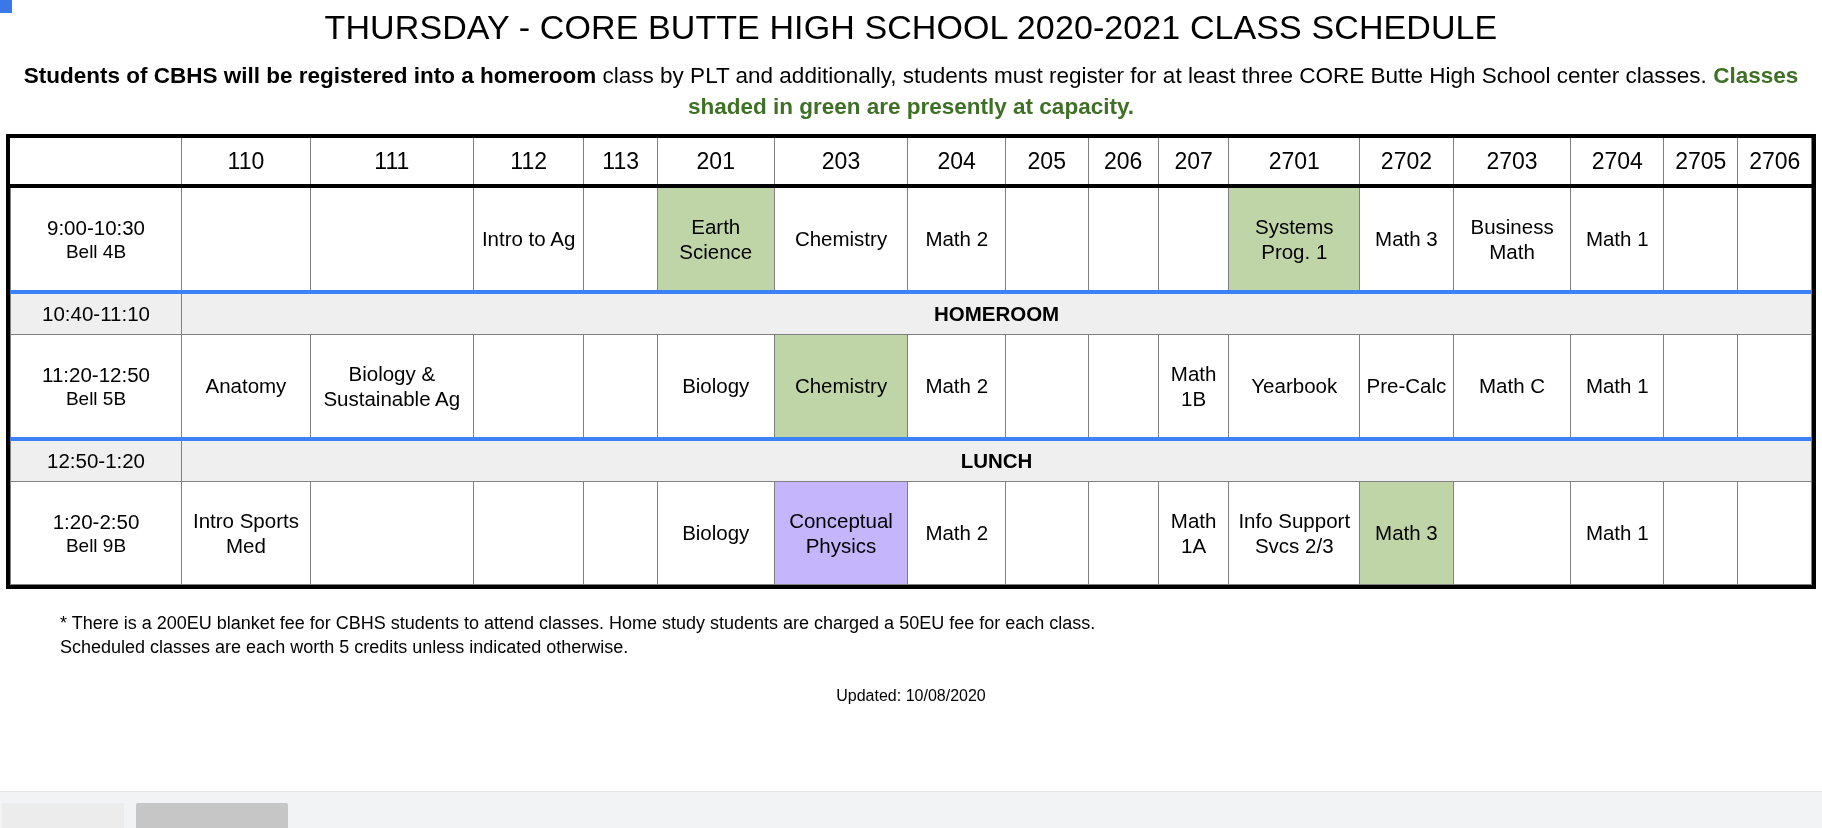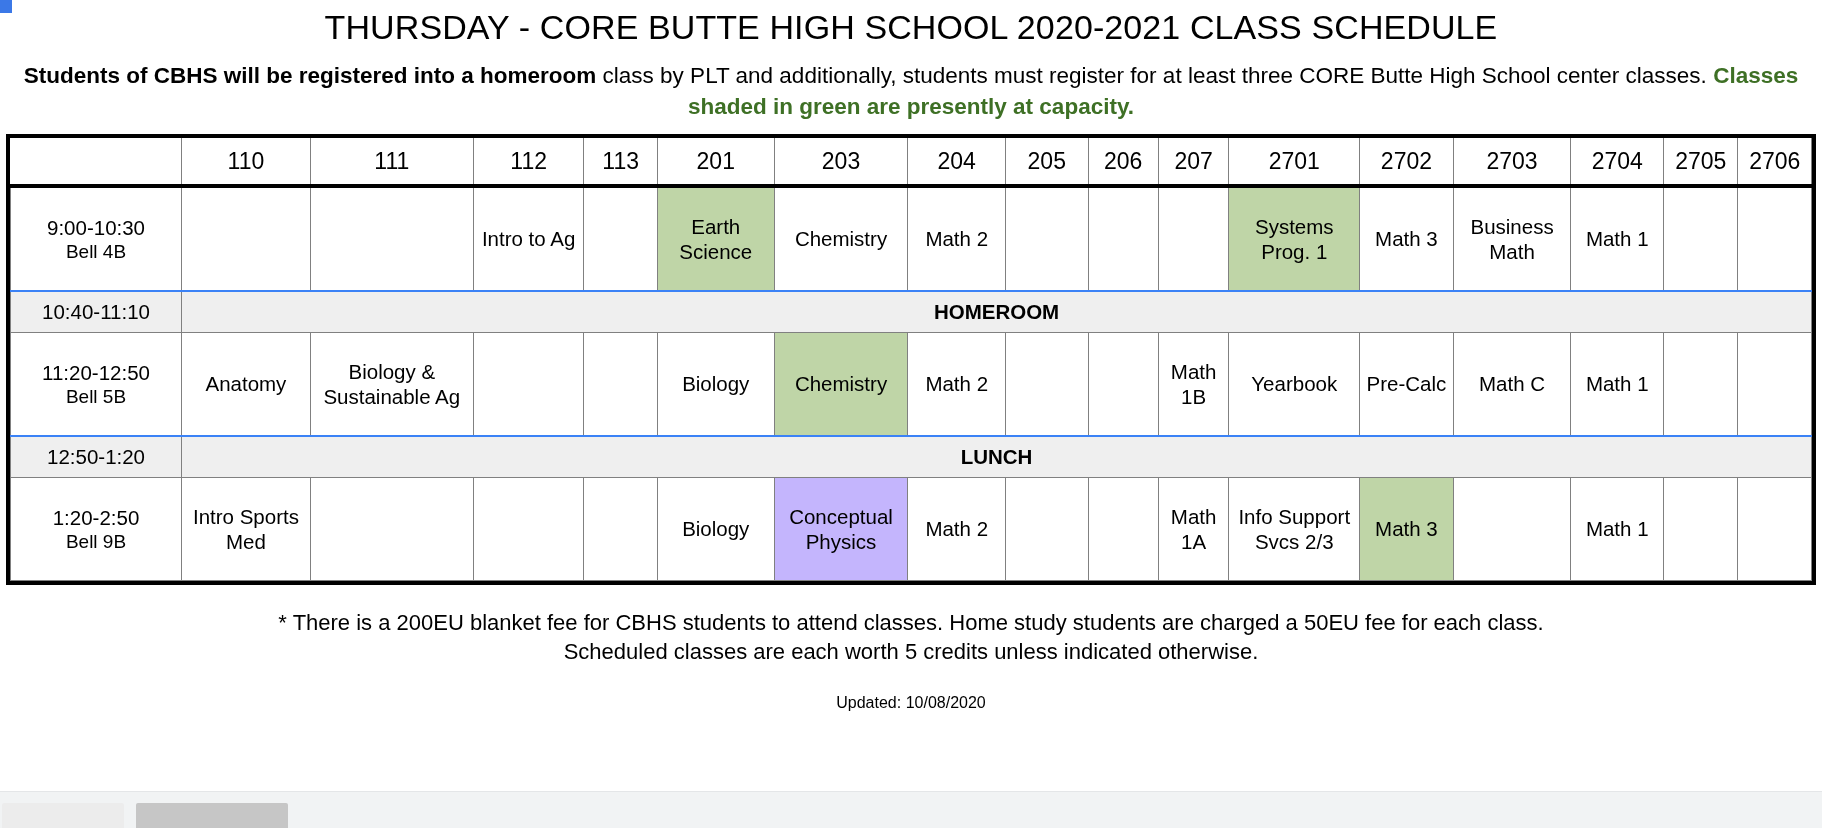--- a/index.html
+++ b/index.html
@@ -97,37 +97,37 @@
   }
   td.timecell .bell {
     font-weight: 400;
     font-size: 19px;
     display: block;
   }
   tr.period td { height: 98px; }
   tr.break td {
     height: 36px;
     background: #efefef;
-    border-top: 2px solid #3b82f6;
+    border-top: 4px solid #3b82f6;
     border-bottom: 1px solid #808080;
   }
   tr.break td.spanlabel {
     text-align: center;
     font-weight: bold;
     font-size: 20.5px;
   }
   td.green {
     background: #bfd5a7;
   }
   td.lastcol { border-right: none; }
 
   
   #notes {
-    text-align: center;
-    font-size: 22px;
+    text-align: left;
+    font-size: 18px;
     line-height: 1.32;
     margin: 23px 0 0 0;
     padding: 0 60px;
   }
   #updated {
     text-align: center;
     font-size: 16px;
     margin: 28px 0 0 0;
   }
 

